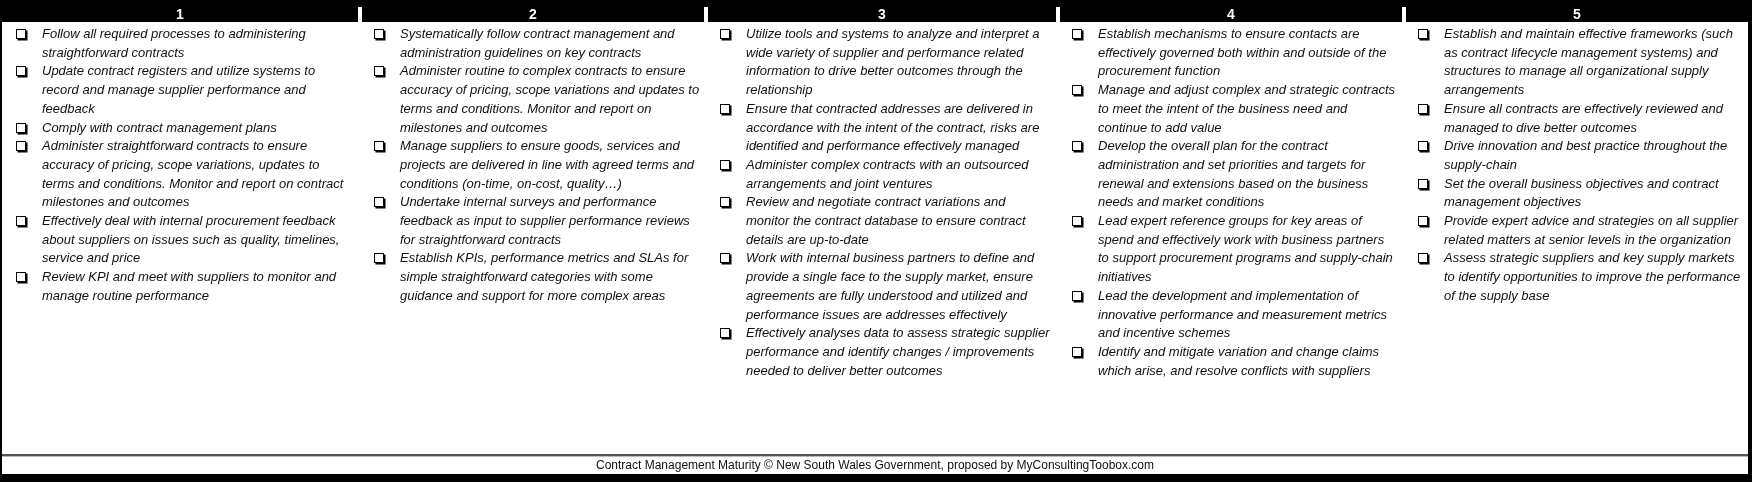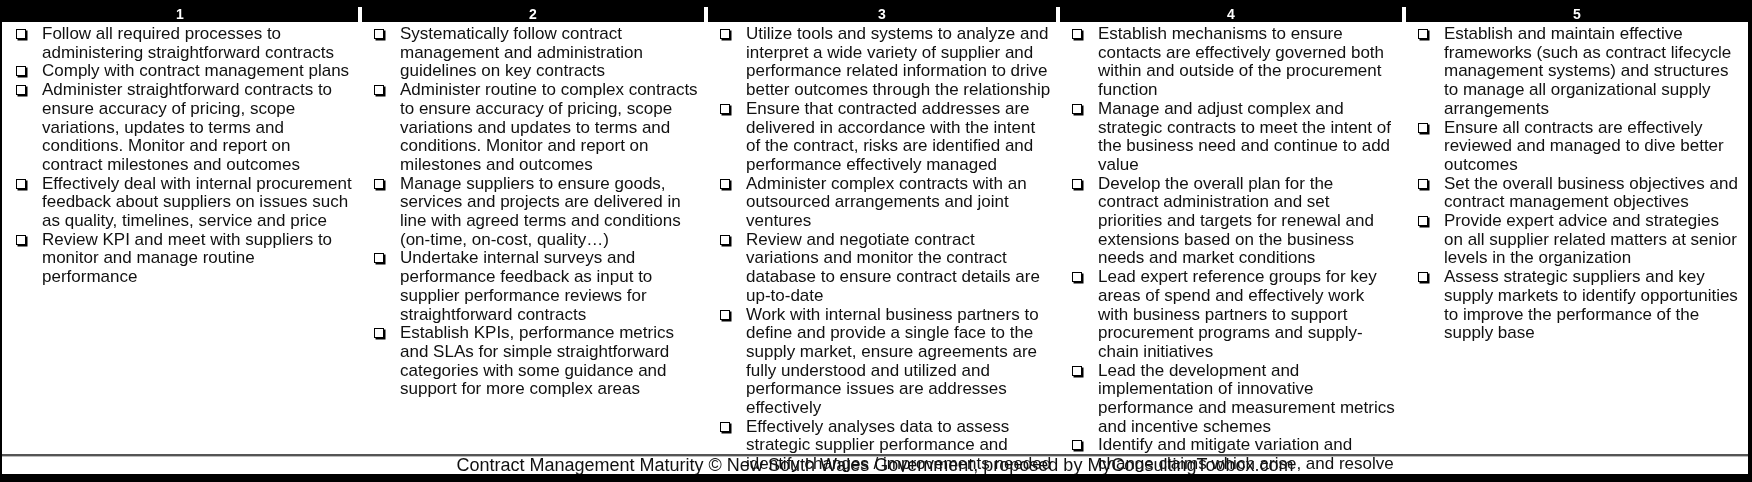--- a/index.html
+++ b/index.html
@@ -48,23 +48,24 @@
     .col:first-child .col-header { margin-left: 0; }
     .col:last-child .col-header { margin-right: 0; }
     .items {
       list-style: none;
       margin: 0;
       padding: 3px 6px 0 12px;
     }
     .item {
       position: relative;
       padding-left: 28px;
-      font-size: 17px;
+      font-size: 13px;
       line-height: 18.7px;
       color: #111111;
+      font-style: italic;
     }
     .checkbox {
       position: absolute;
       left: 2px;
       top: 4px;
       width: 8px;
       height: 8px;
       border: 1.5px solid #000000;
       box-shadow: 1.5px 1.5px 0 #000000;
       background: #ffffff;
@@ -77,21 +78,21 @@
       height: 2px;
       background: #555555;
       border-bottom: 1px solid #bbbbbb;
     }
     .footer {
       position: absolute;
       left: 0;
       right: 0;
       top: 449px;
       height: 26px;
-      font-size: 18px;
+      font-size: 12px;
       line-height: 18px;
       text-align: center;
       color: #111111;
     }
     .bottom-bar {
       position: absolute;
       left: 0;
       bottom: 0;
       width: 1752px;
       height: 8px;
@@ -100,20 +101,21 @@
   </style>
 </head>
 <body>
 
 <div class="frame">
   <div class="columns" id="columns">
       <div class="col" style="width: 358px;">
         <div class="col-header">1</div>
         <ul class="items">
           <li class="item"><span class="checkbox"></span><span>Follow all required processes to administering straightforward contracts</span></li>
+          <li class="item"><span class="checkbox"></span><span>Update contract registers and utilize systems to record and manage supplier performance and feedback</span></li>
           <li class="item"><span class="checkbox"></span><span>Comply with contract management plans</span></li>
           <li class="item"><span class="checkbox"></span><span>Administer straightforward contracts to ensure accuracy of pricing, scope variations, updates to terms and conditions. Monitor and report on contract milestones and outcomes</span></li>
           <li class="item"><span class="checkbox"></span><span>Effectively deal with internal procurement feedback about suppliers on issues such as quality, timelines, service and price</span></li>
           <li class="item"><span class="checkbox"></span><span>Review KPI and meet with suppliers to monitor and manage routine performance</span></li>
         </ul>
       </div>
       <div class="col" style="width: 346px;">
         <div class="col-header">2</div>
         <ul class="items">
           <li class="item"><span class="checkbox"></span><span>Systematically follow contract management and administration guidelines on key contracts</span></li>
@@ -143,20 +145,21 @@
           <li class="item"><span class="checkbox"></span><span>Lead expert reference groups for key areas of spend and effectively work with business partners to support procurement programs and supply-chain initiatives</span></li>
           <li class="item"><span class="checkbox"></span><span>Lead the development and implementation of innovative performance and measurement metrics and incentive schemes</span></li>
           <li class="item"><span class="checkbox"></span><span>Identify and mitigate variation and change claims which arise, and resolve conflicts with suppliers</span></li>
         </ul>
       </div>
       <div class="col" style="width: 344px;">
         <div class="col-header">5</div>
         <ul class="items">
           <li class="item"><span class="checkbox"></span><span>Establish and maintain effective frameworks (such as contract lifecycle management systems) and structures to manage all organizational supply arrangements</span></li>
           <li class="item"><span class="checkbox"></span><span>Ensure all contracts are effectively reviewed and managed to dive better outcomes</span></li>
+          <li class="item"><span class="checkbox"></span><span>Drive innovation and best practice throughout the supply-chain</span></li>
           <li class="item"><span class="checkbox"></span><span>Set the overall business objectives and contract management objectives</span></li>
           <li class="item"><span class="checkbox"></span><span>Provide expert advice and strategies on all supplier related matters at senior levels in the organization</span></li>
           <li class="item"><span class="checkbox"></span><span>Assess strategic suppliers and key supply markets to identify opportunities to improve the performance of the supply base</span></li>
         </ul>
       </div>
     </div>
   <div class="footer-rule"></div>
   <div class="footer">Contract Management  Maturity © New South Wales Government, proposed by MyConsultingToobox.com</div>
 </div>
 <div class="bottom-bar"></div>

